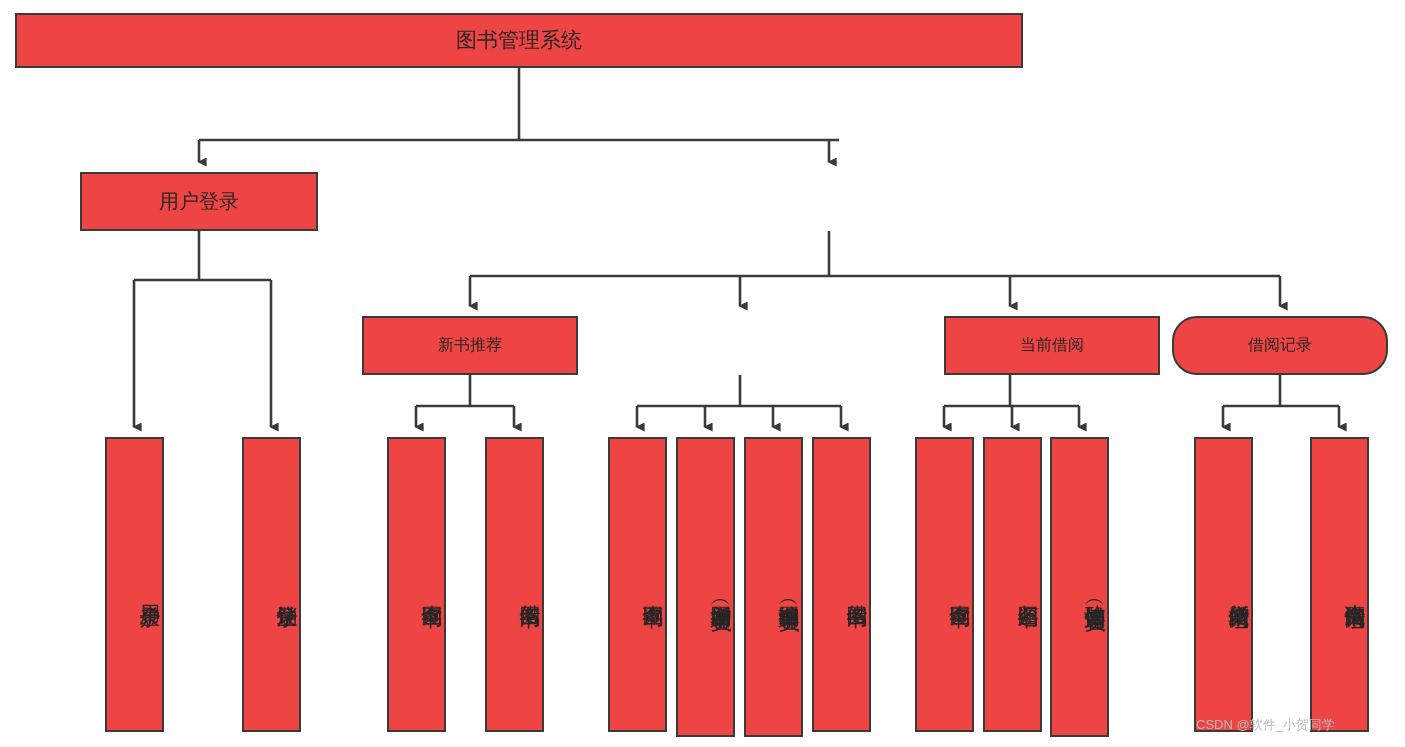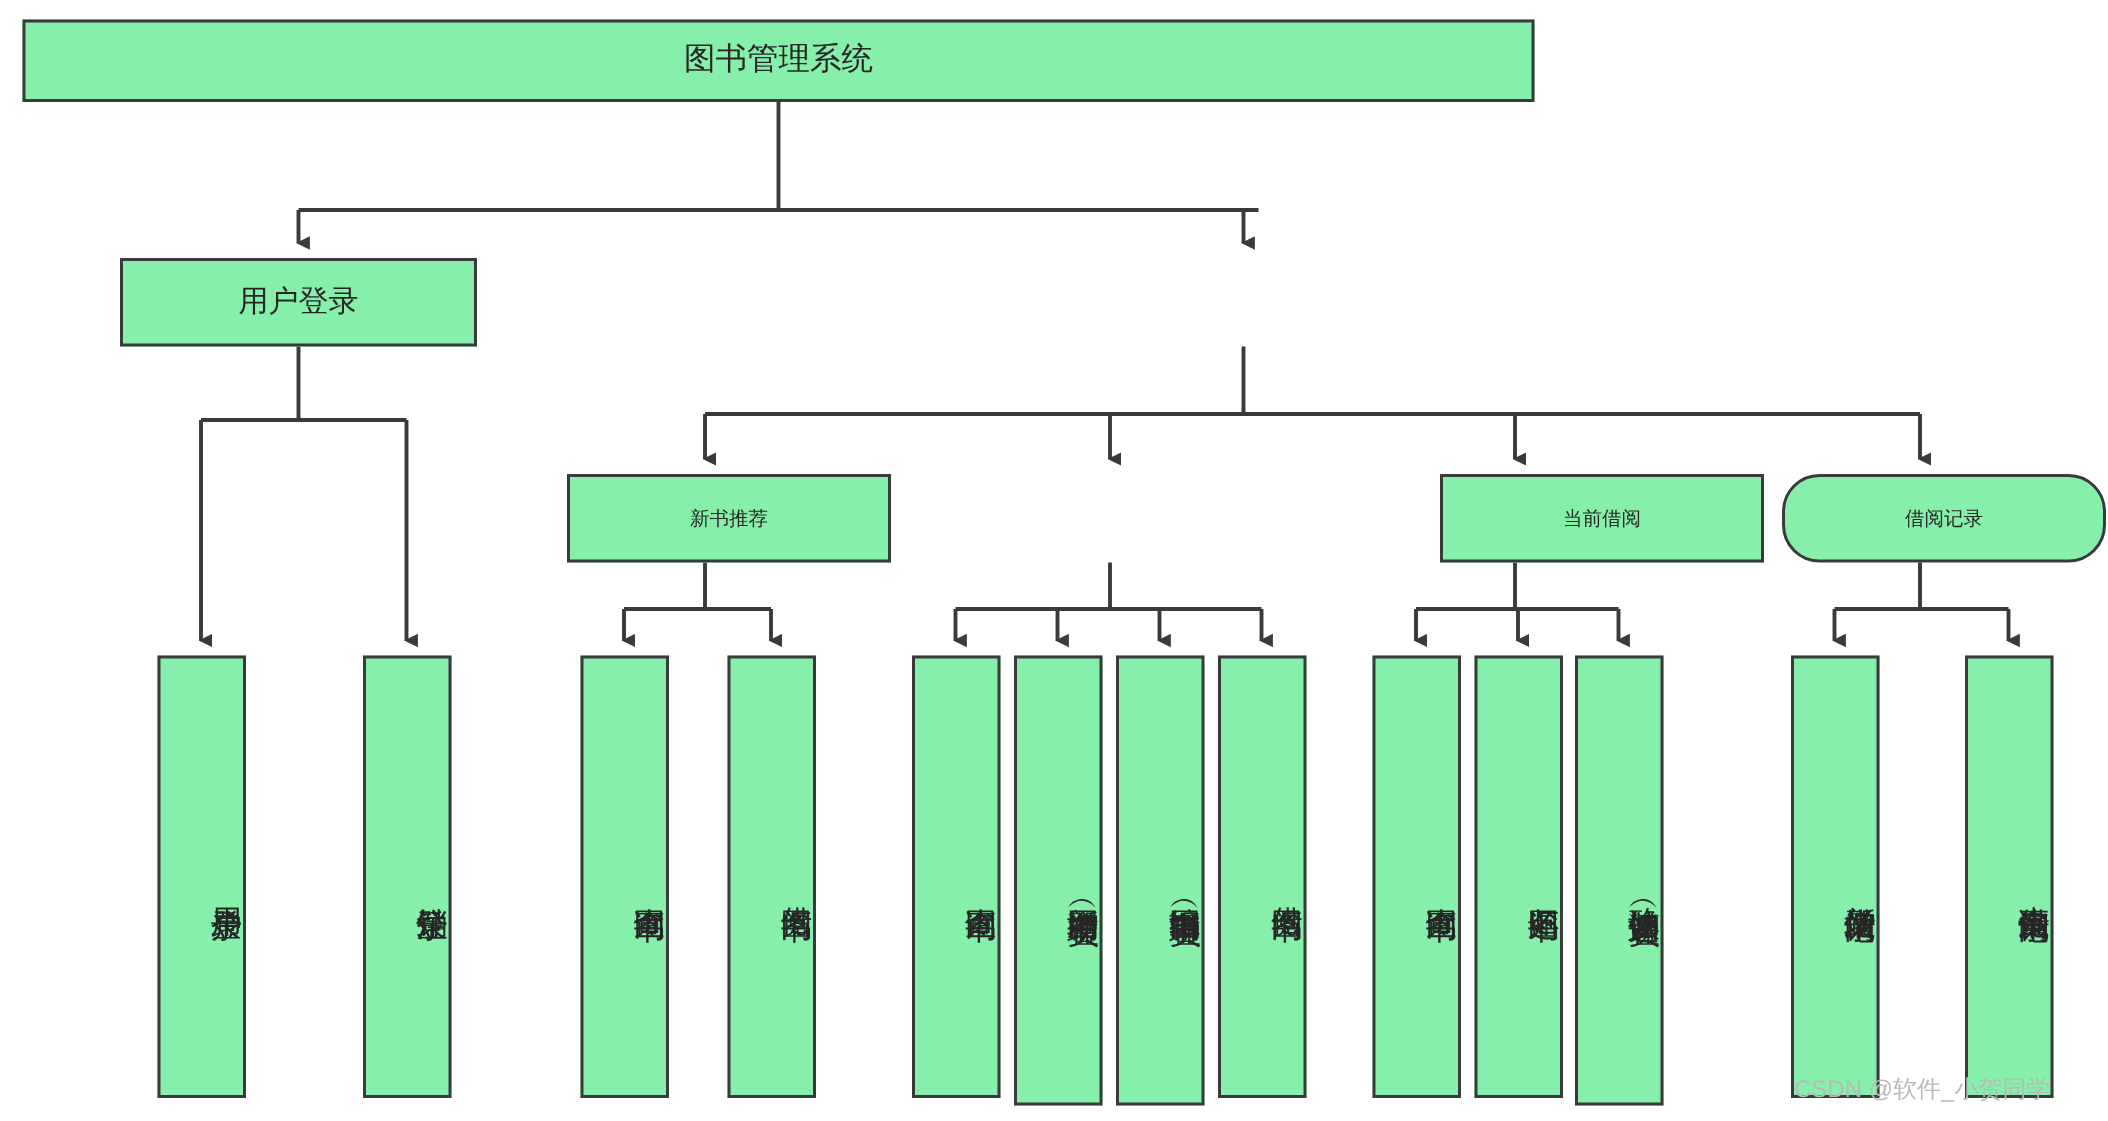--- a/index.html
+++ b/index.html
@@ -21,56 +21,55 @@
     position: absolute;
     left: 0;
     top: 0;
     width: 1405px;
     height: 747px;
     pointer-events: none;
   }
   .node {
     position: absolute;
     box-sizing: border-box;
-    background: #86efac;
+    background: #ef4444;
     border: 2px solid #3a3a3a;
     display: flex;
     align-items: center;
     justify-content: center;
     color: #262626;
     line-height: 1.18;
     text-align: left;
   }
   .node.root {
     font-size: 21px;
   }
   .node.lvl2 {
     font-size: 20px;
   }
   .node.lvl3 {
-    font-size: 13px;
-    margin-left: 16px;
+    font-size: 16px;
   }
   .node.leaf {
     font-size: 21px;
     writing-mode: vertical-rl;
     text-orientation: upright;
     align-items: flex-start;
     justify-content: center;
     padding-top: 10px;
     letter-spacing: 1px;
   }
   .node.leaf .lbl {
     writing-mode: vertical-rl;
     text-orientation: upright;
     white-space: nowrap;
   }
   .watermark {
     position: absolute;
-    font-size: 16px;
+    font-size: 13px;
     color: #b9b9b9;
     white-space: nowrap;
     user-select: none;
   }
 </style>
 </head>
 <body>
 
 <div id="canvas">
 

